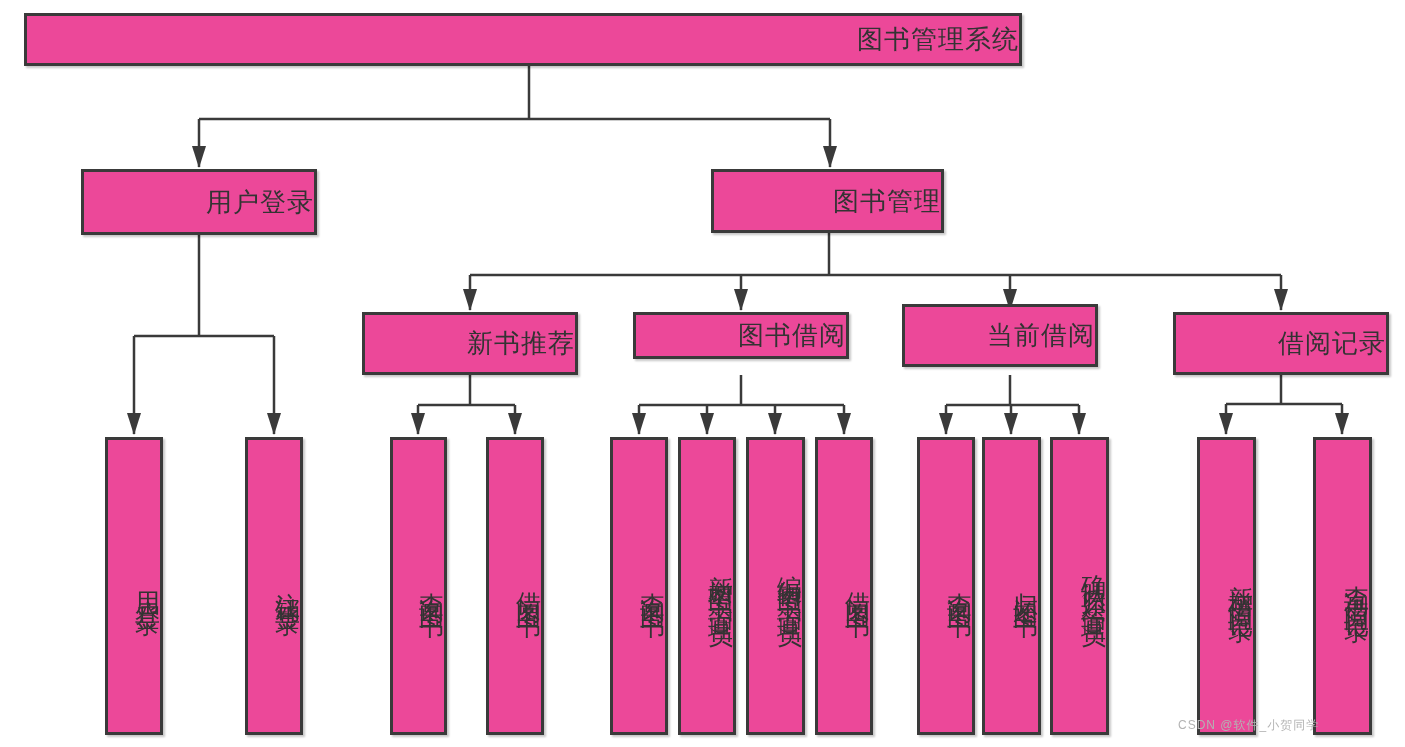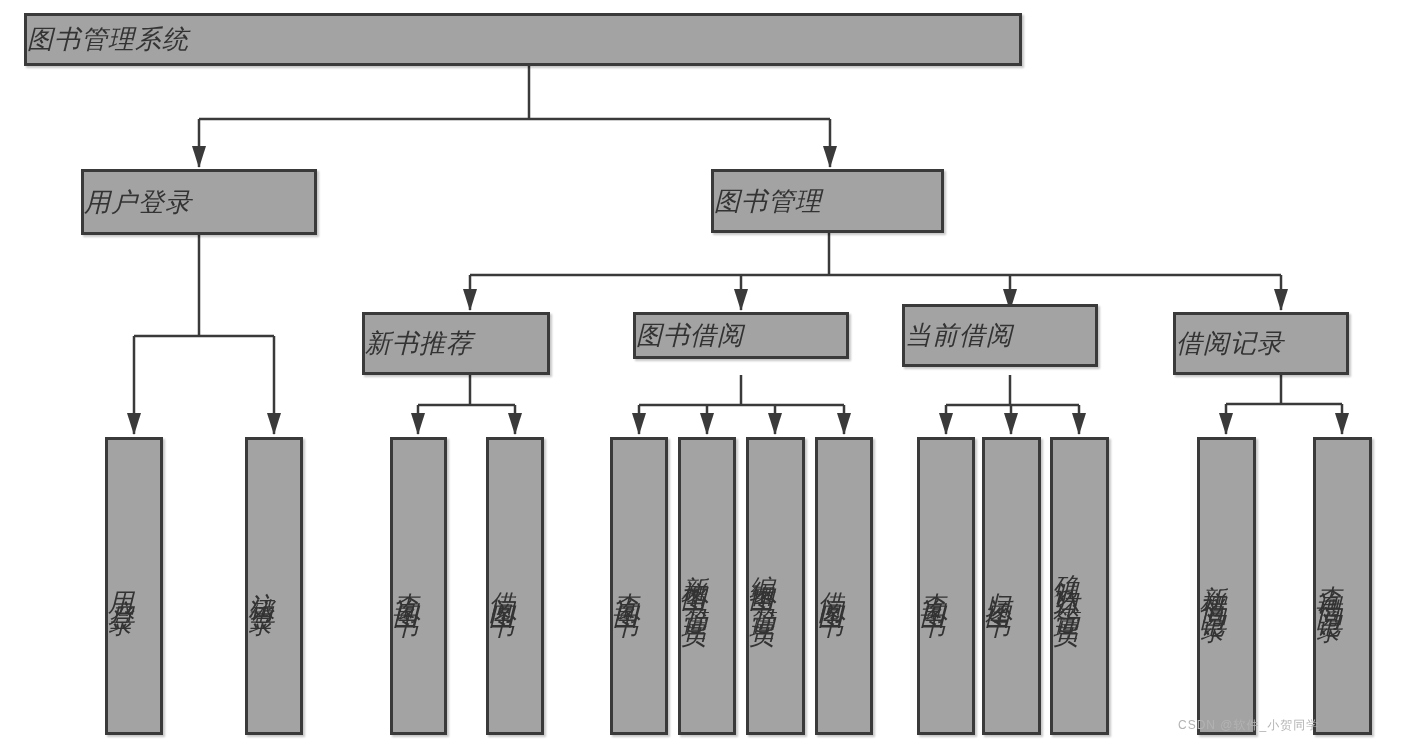--- a/index.html
+++ b/index.html
@@ -4,25 +4,24 @@
 <style>
   html,body{margin:0;padding:0;background:#ffffff;}
   .stage{
     position:relative;width:1405px;height:747px;background:#ffffff;
     font-family:"Liberation Sans","DejaVu Sans",sans-serif;overflow:hidden;
   }
   svg.connectors{position:absolute;left:0;top:0;z-index:1;}
   svg.connectors path, svg.connectors line{stroke:#3a3a3a;stroke-width:2.5;fill:none;}
   .node{
     position:absolute;z-index:2;box-sizing:border-box;
-    border:3px solid #3a3a3a;background:#a3a3a3;
-    display:flex;align-items:center;justify-content:flex-start;
+    border:3px solid #3a3a3a;background:#ec4899;
+    display:flex;align-items:center;justify-content:flex-end;
     color:#333333;font-size:26px;letter-spacing:1px;
     box-shadow:2px 2px 2px rgba(0,0,0,0.22);
-    font-style:italic;
   }
   .leaf{font-size:25px;letter-spacing:0;}
   .leaf .vtext{writing-mode:vertical-rl;letter-spacing:7px;line-height:1;}
   .watermark{
     position:absolute;z-index:3;left:1178px;top:717px;
     color:#b3b3b3;font-size:12px;letter-spacing:1px;white-space:nowrap;
   }
 </style>
 </head>
 <body>
@@ -95,30 +94,30 @@
     <span>图书管理系统</span>
   </div>
 
   <div class="node" style="left:81px;top:169px;width:236px;height:66px;">
     <span>用户登录</span>
   </div>
   <div class="node" style="left:711px;top:169px;width:233px;height:64px;">
     <span>图书管理</span>
   </div>
 
-  <div class="node" style="left:362px;top:312px;width:188px;height:63px;">
+  <div class="node" style="left:362px;top:312px;width:216px;height:63px;">
     <span>新书推荐</span>
   </div>
   <div class="node" style="left:633px;top:312px;width:216px;height:47px;">
     <span>图书借阅</span>
   </div>
   <div class="node" style="left:902px;top:304px;width:196px;height:63px;">
     <span>当前借阅</span>
   </div>
-  <div class="node" style="left:1173px;top:312px;width:176px;height:63px;">
+  <div class="node" style="left:1173px;top:312px;width:216px;height:63px;">
     <span>借阅记录</span>
   </div>
 
   <div class="node leaf" style="left:105px;top:437px;width:58px;height:298px;">
     <span class="vtext">用户登录</span>
   </div>
   <div class="node leaf" style="left:245px;top:437px;width:58px;height:298px;">
     <span class="vtext">注销登录</span>
   </div>
 

